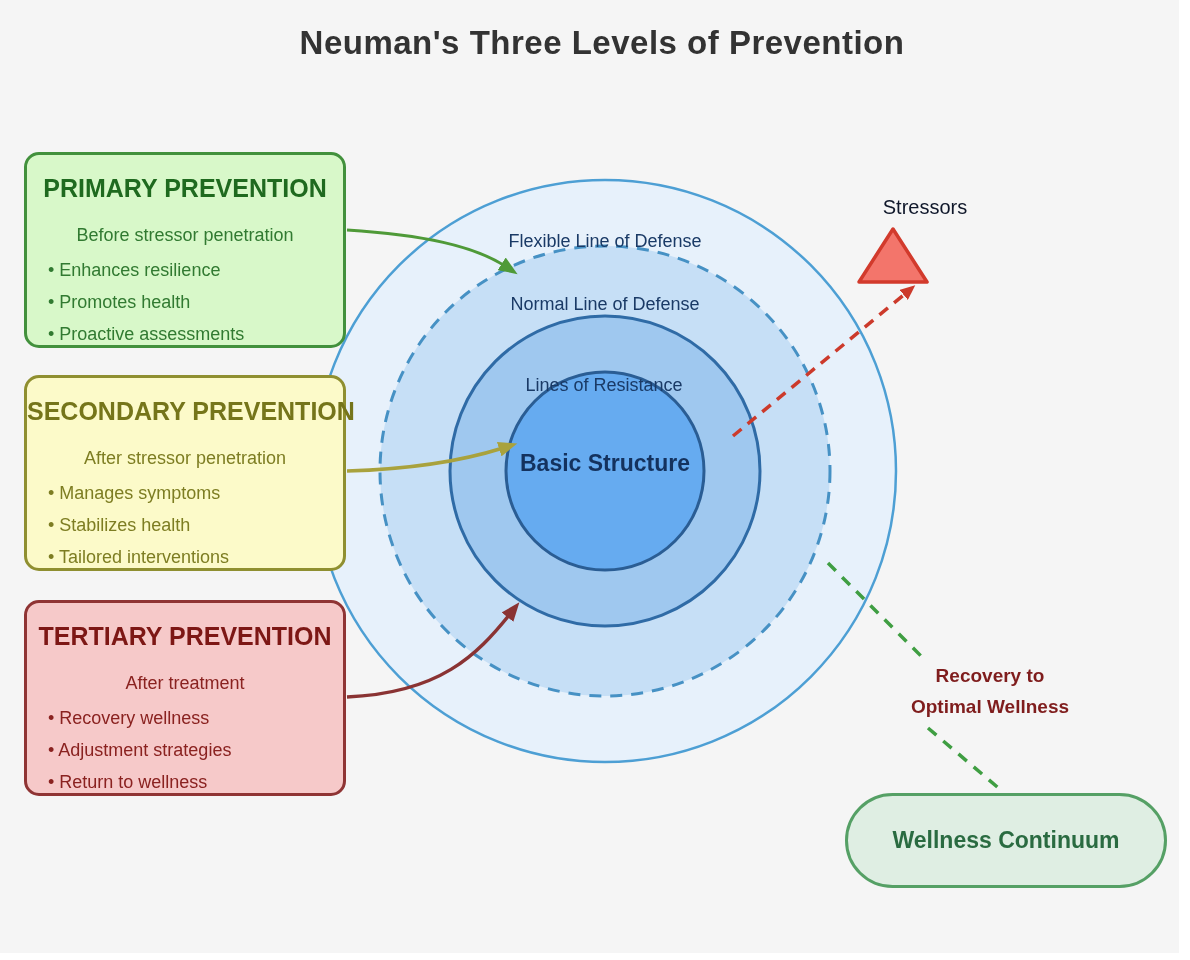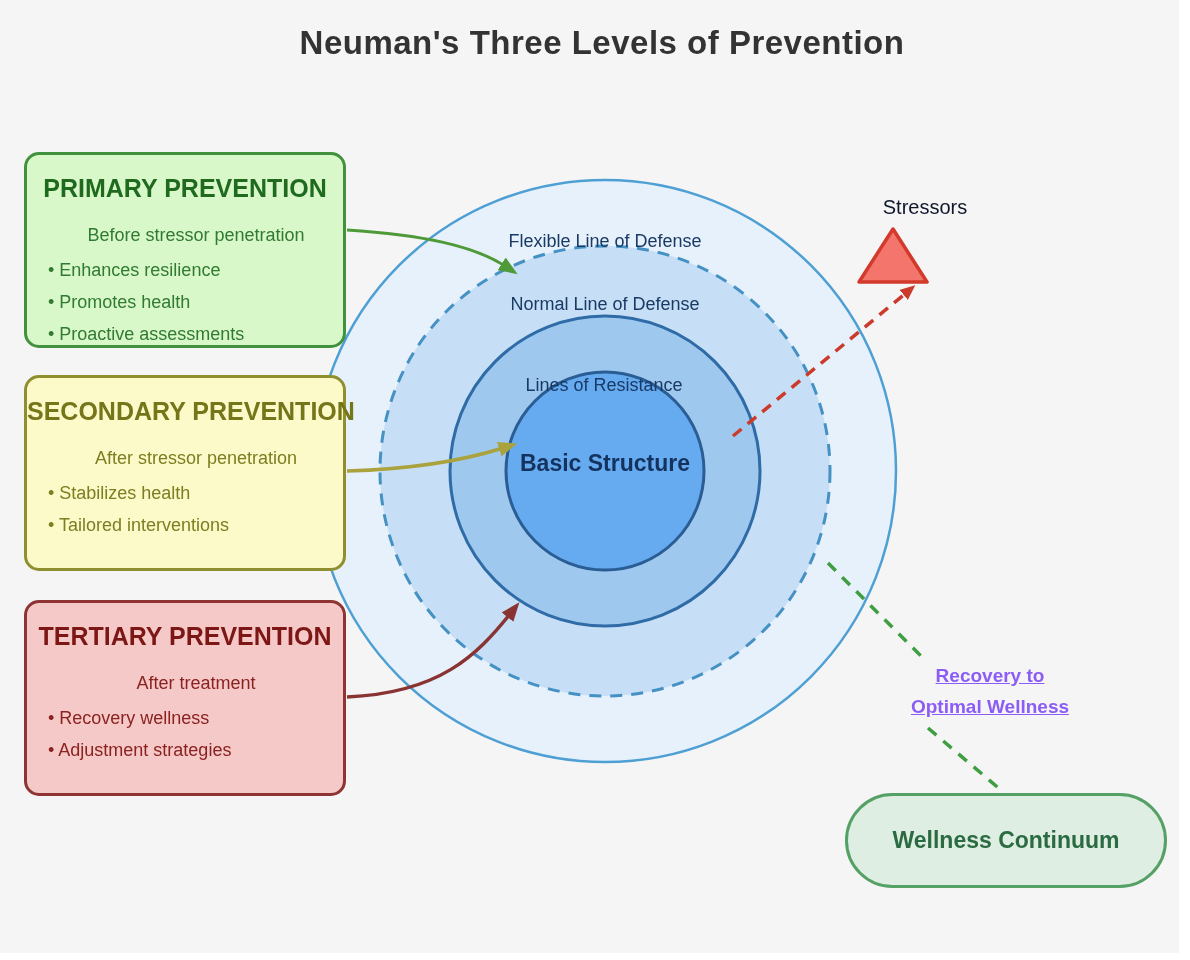--- a/index.html
+++ b/index.html
@@ -29,21 +29,21 @@
   .pbox-title{
     width:100%;text-align:center;white-space:nowrap;overflow:visible;
     font-size:25px;font-weight:bold;line-height:28px;
   }
   .primary .pbox-title{color:#1f6a1f;}
   .secondary .pbox-title{color:#75751a;}
   .tertiary .pbox-title{color:#7d1715;}
 
   .pbox-lead{
     margin-top:20px;width:100%;text-align:center;
-    font-size:18px;line-height:26px;padding-left:11px;
+    font-size:18px;line-height:26px;
   }
   .pbox ul{
     margin:6px 0 0 0;padding:0 0 0 21px;list-style:none;
   }
   .pbox li{font-size:18px;line-height:32px;}
   .primary .pbox-lead,.primary li{color:#317a31;}
   .secondary .pbox-lead,.secondary li{color:#7d7d22;}
   .tertiary .pbox-lead,.tertiary li{color:#8a2220;}
 
   
@@ -57,21 +57,21 @@
 
   
   .stressors-label{
     position:absolute;left:925px;top:196px;transform:translateX(-50%);
     font-size:20px;font-weight:normal;color:#0f172a;white-space:nowrap;
   }
 
   
   .recovery-label{
     position:absolute;left:878px;top:660px;width:224px;text-align:center;
-    font-size:19px;font-weight:bold;color:#8b5cf6;line-height:31px;text-decoration:underline;
+    font-size:19px;font-weight:bold;color:#7f1d1d;line-height:31px;
   }
 
   
   .wellness{
     position:absolute;left:845px;top:793px;width:322px;height:95px;
     background:#dfeee3;border:3px solid #55a065;border-radius:48px;
     box-sizing:border-box;display:flex;align-items:center;justify-content:center;
     font-size:23px;font-weight:bold;color:#2a6b41;white-space:nowrap;
   }
 </style>
@@ -121,31 +121,33 @@
       <li>• Enhances resilience</li>
       <li>• Promotes health</li>
       <li>• Proactive assessments</li>
     </ul>
   </div>
 
   <div class="pbox secondary">
     <div class="pbox-title">SECONDARY PREVENTION</div>
     <div class="pbox-lead">After stressor penetration</div>
     <ul>
+      <li>• Manages symptoms</li>
       <li>• Stabilizes health</li>
       <li>• Tailored interventions</li>
     </ul>
   </div>
 
   <div class="pbox tertiary">
     <div class="pbox-title">TERTIARY PREVENTION</div>
     <div class="pbox-lead">After treatment</div>
     <ul>
       <li>• Recovery wellness</li>
       <li>• Adjustment strategies</li>
+      <li>• Return to wellness</li>
     </ul>
   </div>
 
   <div class="ring-label" style="left:605px;top:231px;">Flexible Line of Defense</div>
   <div class="ring-label" style="left:605px;top:294px;">Normal Line of Defense</div>
   <div class="ring-label" style="left:604px;top:375px;">Lines of Resistance</div>
   <div class="ring-label core" style="left:605px;top:450px;">Basic Structure</div>
 
   <div class="stressors-label">Stressors</div>
 

